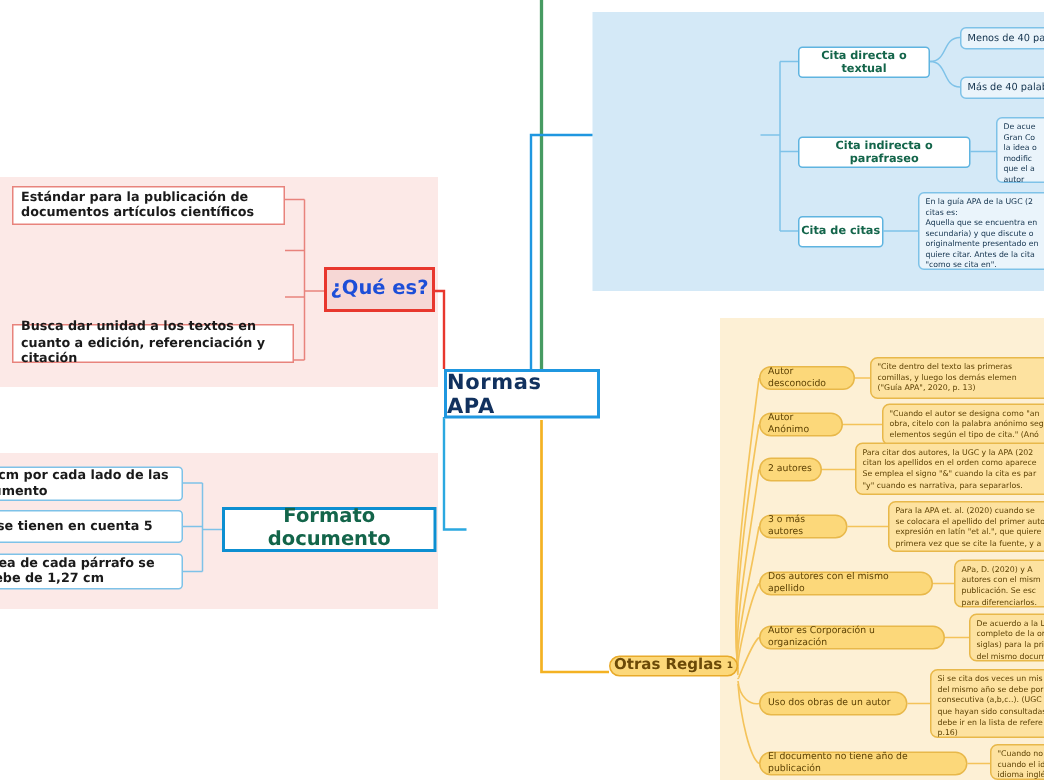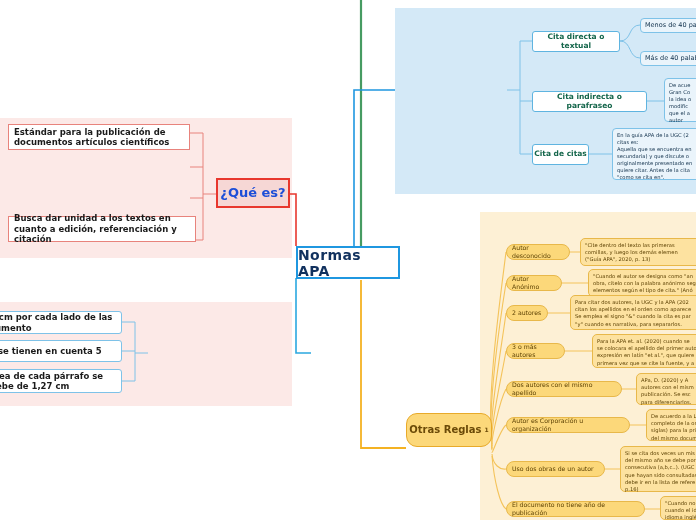--- a/index.html
+++ b/index.html
@@ -155,20 +155,23 @@
     <span>¿Qué es?</span>
   </div>
 
   <div class="leaf leaf-pink" style="left:8px;top:124px;width:182px;height:26px;">
     <span class="leaf-txt">Estándar para la publicación de documentos artículos científicos</span>
   </div>
   <div class="leaf leaf-pink" style="left:8px;top:188px;width:188px;height:26px;margin-top:28px;">
     <span class="leaf-txt">Busca dar unidad a los textos en cuanto a edición, referenciación y citación</span>
   </div>
 
+  <div class="node branch branch-cyan" style="left:148px;top:338px;width:143px;height:30px;">
+    <span>Formato documento</span>
+  </div>
 
   <div class="leaf leaf-cyan" style="left:-16px;top:311px;width:138px;height:23px;">
     <span class="leaf-txt">4 cm por cada lado de las cumento</span>
   </div>
   <div class="leaf leaf-cyan" style="left:-16px;top:340px;width:138px;height:22px;">
     <span class="leaf-txt">s se tienen en cuenta 5</span>
   </div>
   <div class="leaf leaf-cyan" style="left:-16px;top:369px;width:138px;height:24px;">
     <span class="leaf-txt">ínea de cada párrafo se debe  de 1,27 cm</span>
   </div>
@@ -202,21 +205,21 @@
   <div class="leaf leaf-blue-lg" style="left:612px;top:128px;width:105px;height:52px;padding:3px 4px;white-space:pre-line;">
     <span class="leaf-txt">En la guía APA de la UGC (2
 citas es:
 Aquella que se encuentra en
 secundaria) y que discute o
 originalmente presentado en
 quiere citar. Antes de la cita
 "como se cita en".</span>
   </div>
 
-  <div class="node branch branch-yellow" style="left:406px;top:413px;width:86px;height:34px;">
+  <div class="node branch branch-yellow" style="left:406px;top:437px;width:86px;height:14px;">
     <span>Otras Reglas</span>
       <span class="sub" style="margin-left:3px;">1</span>
   </div>
 
   <div class="leaf leaf-yellow-sm" style="left:506px;top:244px;width:64px;height:16px;padding:2px 5px;">
     <span class="leaf-txt">Autor desconocido</span>
   </div>
   <div class="leaf leaf-yellow-lg" style="left:580px;top:238px;width:125px;height:28px;padding:3px 4px;white-space:pre-line;">
     <span class="leaf-txt">"Cite dentro del texto las primeras
 comillas, y luego los demás elemen

